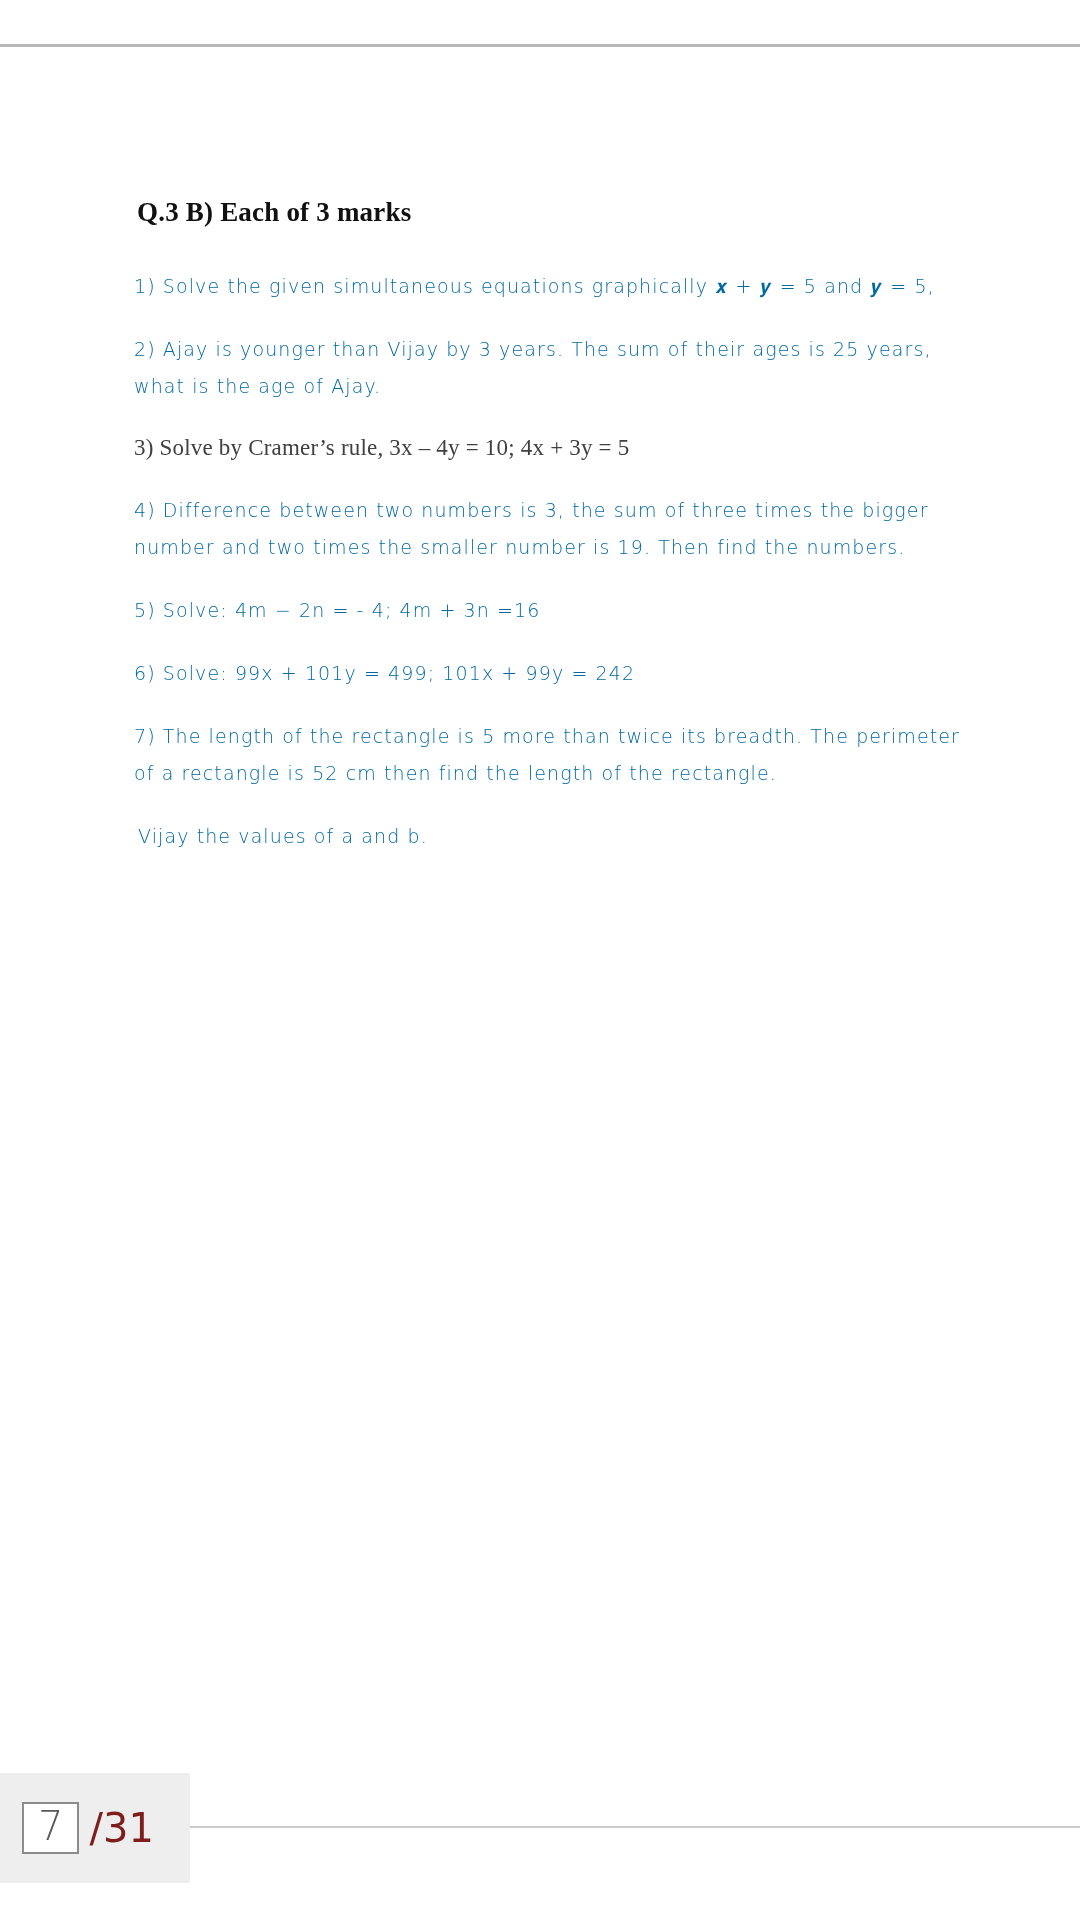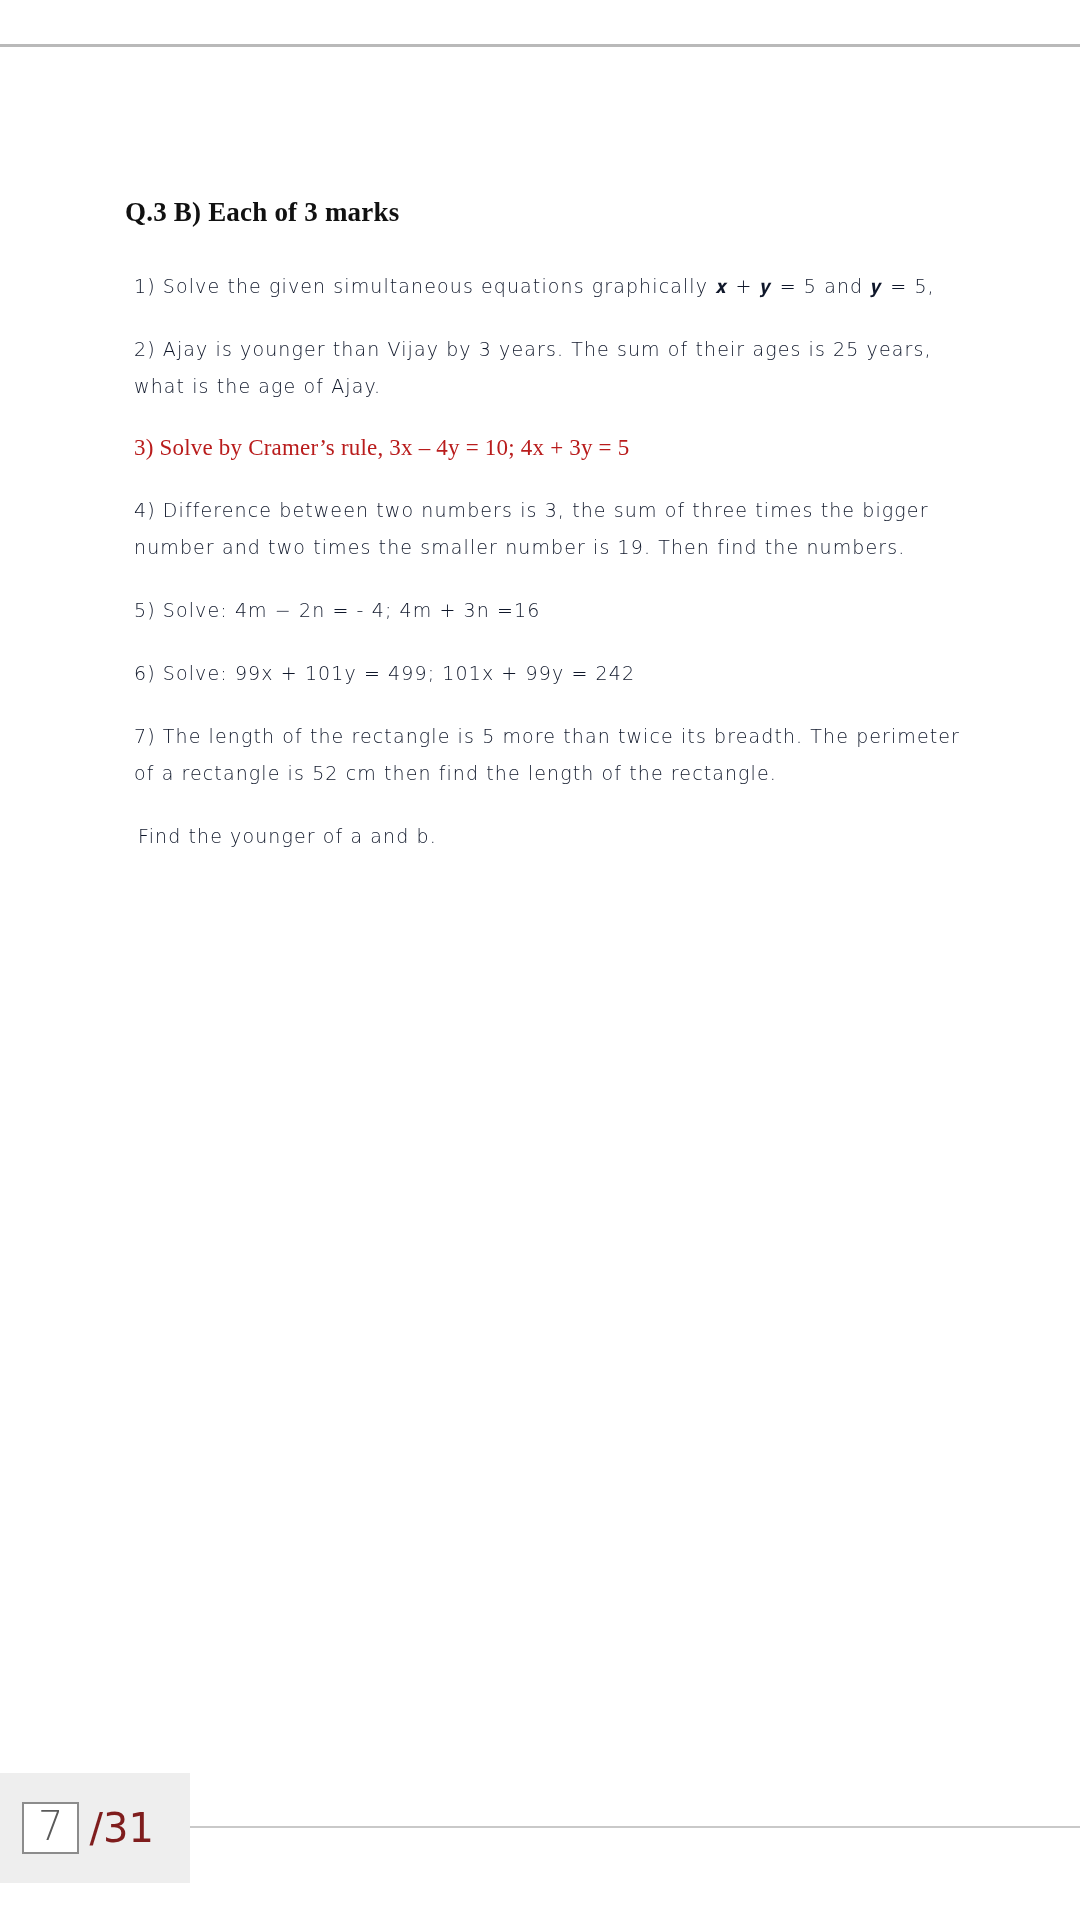--- a/index.html
+++ b/index.html
@@ -40,40 +40,40 @@
     left: 120px;
     top: 150px;
     width: 845px;
   }
 
   h1.heading {
     font-family: "Liberation Serif", serif;
     font-size: 27px;
     font-weight: bold;
     color: #111111;
-    margin: 0 0 40px 5px;
+    margin: 0 0 40px 17px;
     letter-spacing: 0.2px;
   }
 
   .q {
     font-family: "DejaVu Sans", sans-serif;
     font-size: 19px;
     font-weight: 300;
-    color: #0f172a;
+    color: #0369a1;
     letter-spacing: 1.1px;
     line-height: 1.95;
     margin: 0 0 26px 0;
     padding-left: 14px;
   }
 
   .q.serif {
     font-family: "Liberation Serif", serif;
     font-size: 23px;
     letter-spacing: 0.2px;
-    color: #b91c1c;
+    color: #404040;
     line-height: 1.5;
     font-weight: normal;
   }
 
   .q.tight { margin-bottom: 12px; }
   .q.indent2 { padding-left: 18px; }
 
   
   .pager {
     position: absolute;
@@ -124,21 +124,21 @@
 
     <h1 class="heading">Q.3 B) Each of 3 marks</h1>
 
     <p class="q">1) Solve the given simultaneous equations graphically 𝒙 + 𝒚 = 5 and 𝒚 = 5,</p>
     <p class="q">2) Ajay is younger than Vijay by 3 years. The sum of their ages is 25 years, what is the age of Ajay.</p>
     <p class="q serif">3) Solve by Cramer’s rule, 3x – 4y = 10; 4x + 3y = 5</p>
     <p class="q">4) Difference between two numbers is 3, the sum of three times the bigger number and two times the smaller number is 19. Then find the numbers.</p>
     <p class="q">5) Solve:  4m − 2n = - 4; 4m + 3n =16</p>
     <p class="q"> 6) Solve: 99x + 101y = 499; 101x + 99y = 242</p>
     <p class="q">7)  The length of the rectangle is 5 more than twice its breadth. The perimeter of a rectangle is 52 cm then find the length of the rectangle.</p>
-    <p class="q indent2">Find the younger of a and b.</p>
+    <p class="q indent2">Vijay the values of a and b.</p>
 
   </div>
 </div>
 
 <div class="bottom-rule"></div>
 
 <div class="pager">
   <div class="pager-box">7</div>
   <div class="pager-total">/31</div>
 </div>

